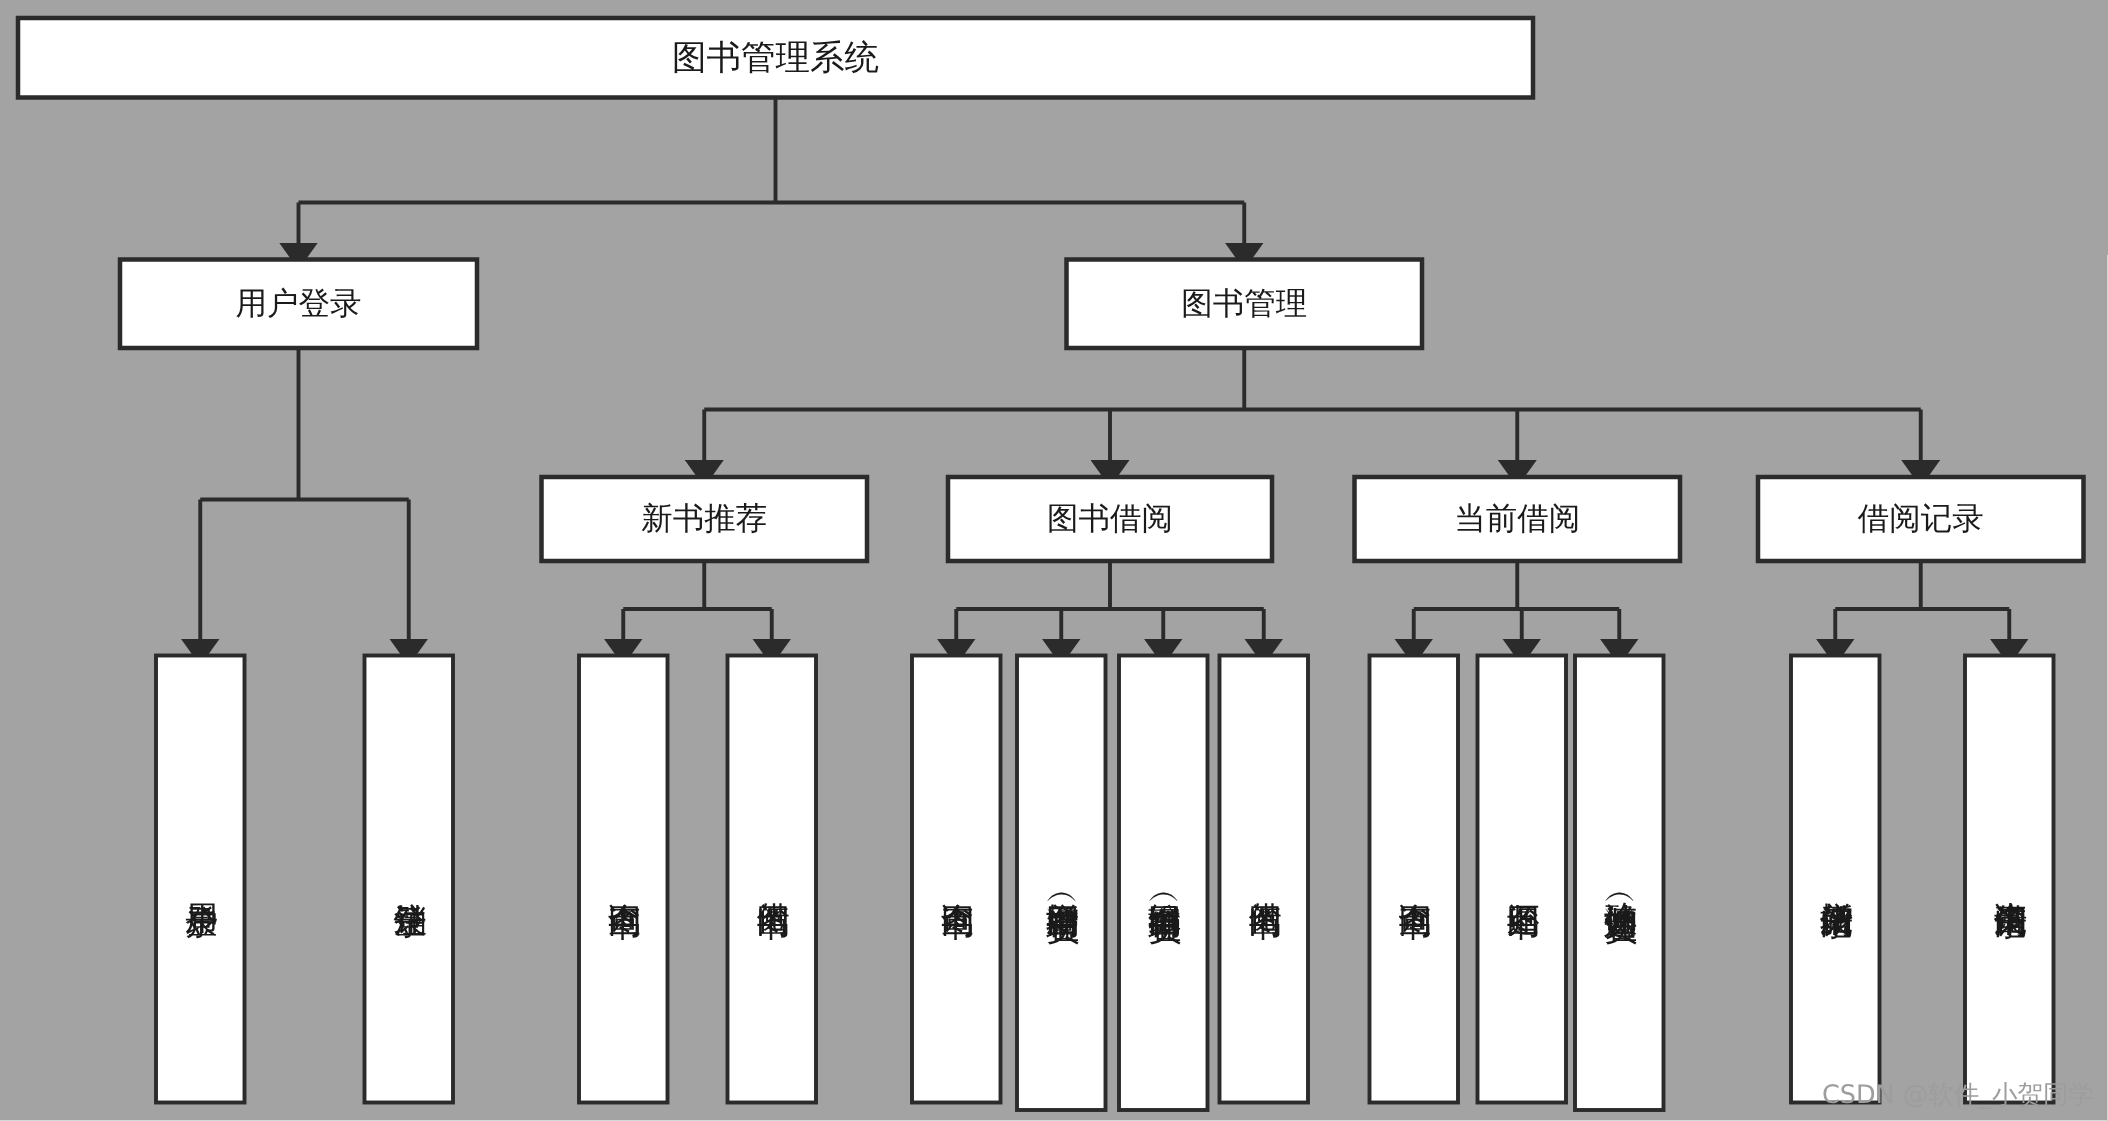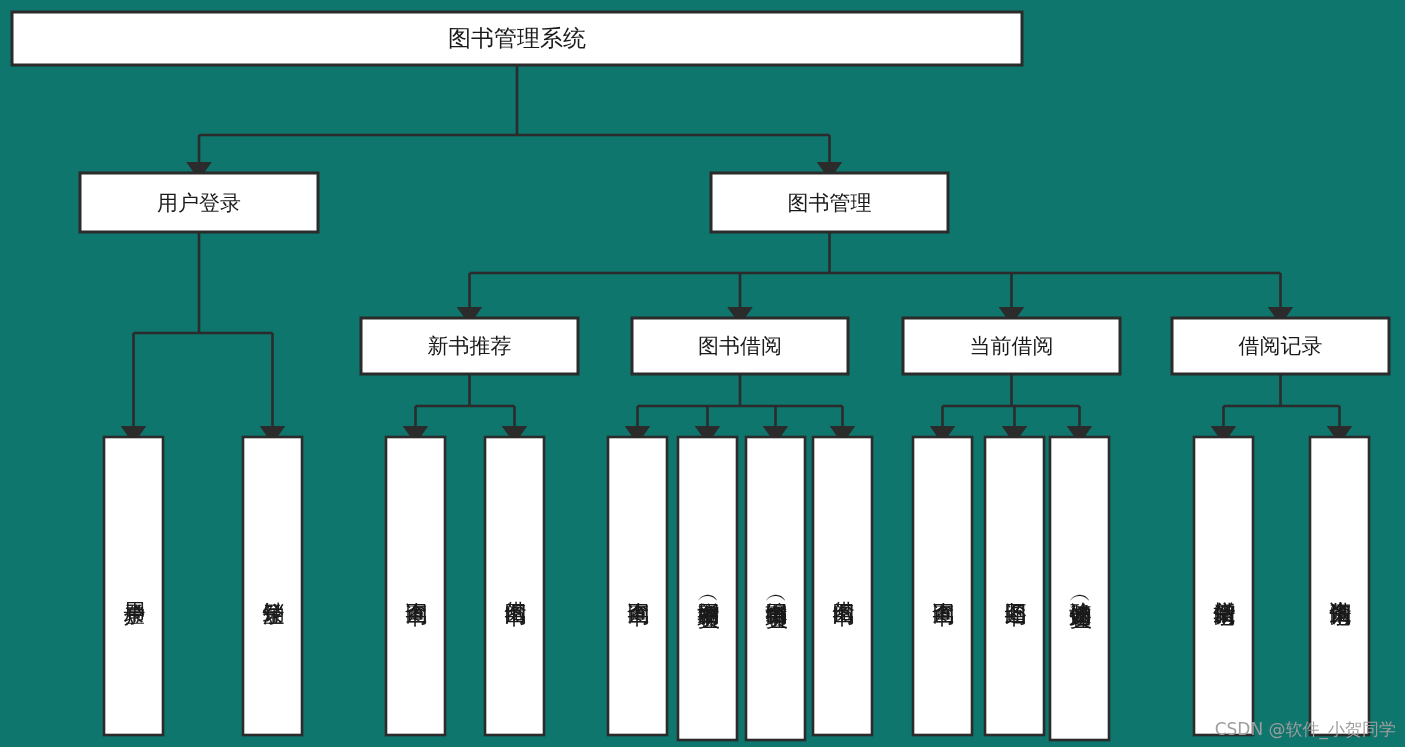--- a/index.html
+++ b/index.html
@@ -1,18 +1,18 @@
 <!DOCTYPE html>
 <html><head>
 <meta charset="utf-8">
 <style>
   html,body{margin:0;padding:0;background:#ffffff;}
   body{width:1405px;height:747px;overflow:hidden;
        font-family:"Liberation Sans","DejaVu Sans",sans-serif;}
-  #diagram-root{position:relative;width:1405px;height:747px;background:#0f766e;}
+  #diagram-root{position:relative;width:1405px;height:747px;background:#a3a3a3;}
   svg.diagram-canvas{position:absolute;left:0;top:0;width:1405px;height:747px;display:block;}
   .node-box{fill:#ffffff;stroke:#2b2b2b;stroke-width:3;}
   .node-box.thin{stroke-width:2.6;}
   .connector{stroke:#2b2b2b;stroke-width:2.6;fill:none;}
   .node-label{font-family:"DejaVu Sans","Liberation Sans",sans-serif;
               fill:#1a1a1a;text-anchor:middle;dominant-baseline:middle;}
   .label-h{font-size:21px;}
   .label-h.big{font-size:23px;}
   .label-v{font-size:22px;writing-mode:vertical-rl;text-orientation:upright;
            letter-spacing:1px;dominant-baseline:middle;}

